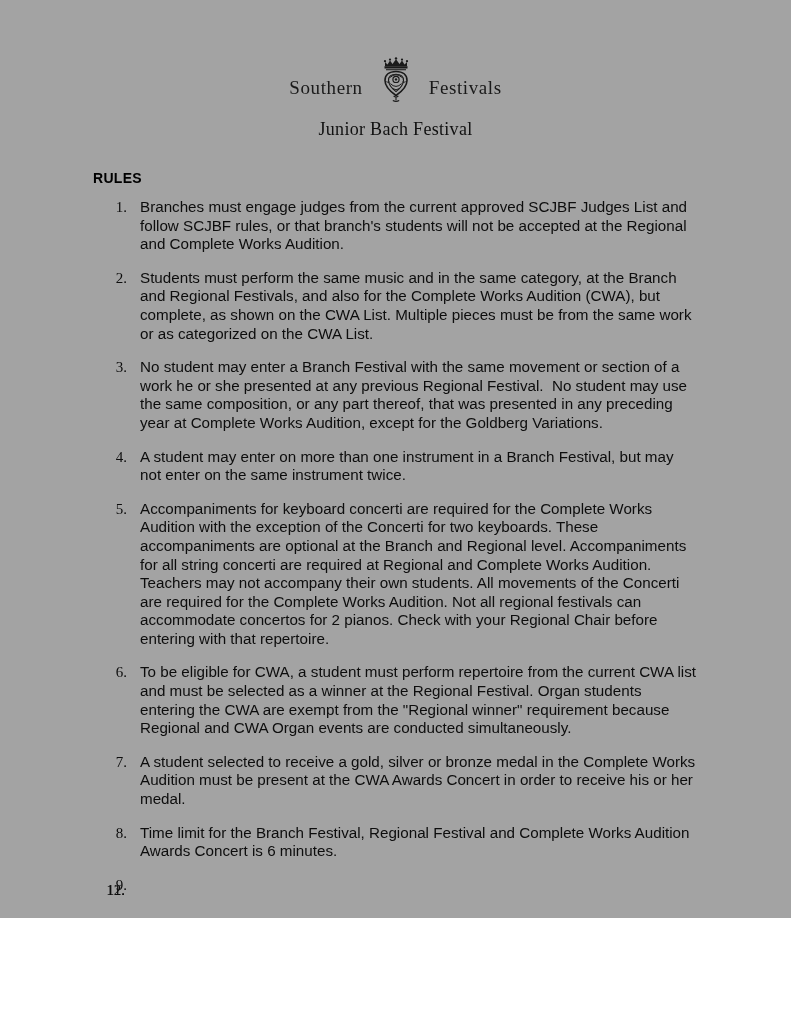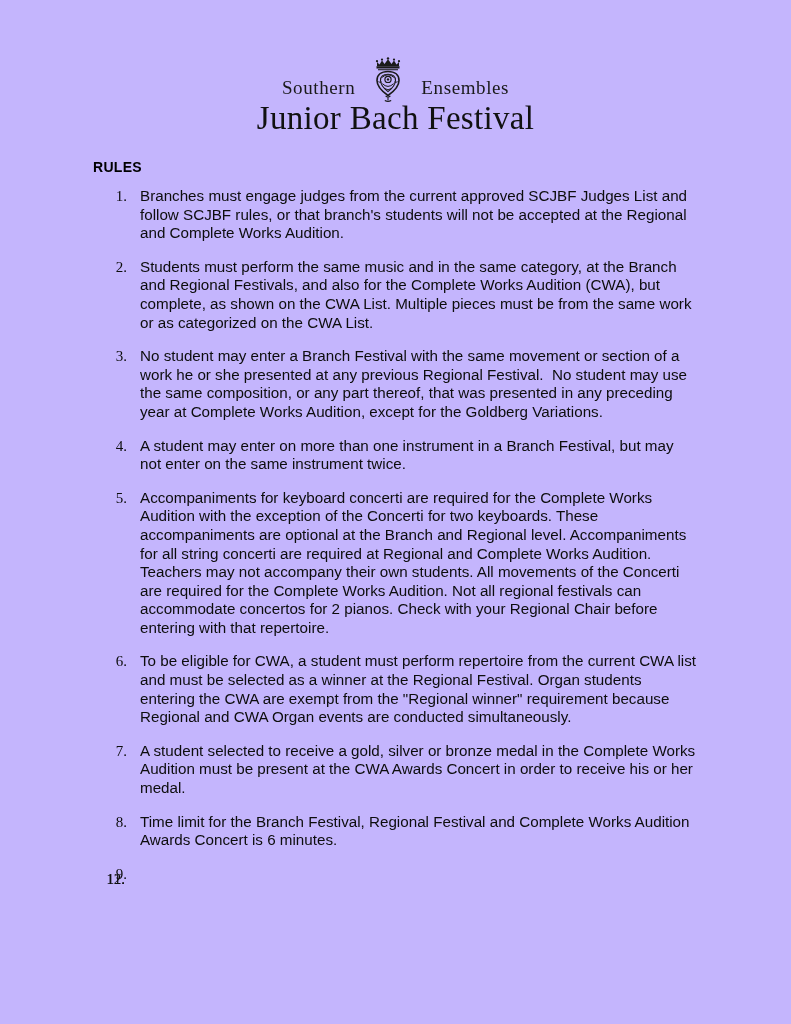--- a/index.html
+++ b/index.html
@@ -11,22 +11,22 @@
     width: 791px;
     height: 1024px;
     position: relative;
     font-family: "Liberation Sans", sans-serif;
     color: #000000;
     overflow: hidden;
   }
 
   .page {
     width: 791px;
-    height: 1024px;
-    background: #c4b5fd;
+    height: 918px;
+    background: #a3a3a3;
     position: relative;
     box-sizing: border-box;
   }
 
   
   .letterhead {
     width: 100%;
     padding-top: 57px;
     text-align: center;
   }
@@ -57,25 +57,25 @@
     height: 46px;
     display: inline-flex;
     align-items: flex-start;
     justify-content: center;
     flex: 0 0 auto;
   }
   .crest svg { display: block; }
 
   .lh-line2 {
     font-family: "Liberation Serif", "DejaVu Serif", serif;
-    font-size: 33px;
+    font-size: 18px;
     line-height: 28px;
     letter-spacing: 0.3px;
     color: #111111;
-    margin-top: 1px;
+    margin-top: 12px;
   }
 
   
   .content {
     padding-left: 93px;
     padding-right: 95px;
     margin-top: 26px;
   }
 
   .rules-heading {
@@ -158,21 +158,21 @@
             <path d="M13.4 26.6 q2.6 2.8 5.6 2.8 q3 0 5.6 -2.8" fill="none" stroke="#1a1a1a" stroke-width="1"></path>
             <path d="M15.6 31.6 q3.4 2.2 6.8 0" fill="none" stroke="#1a1a1a" stroke-width="0.9"></path>
             <path d="M9.4 24.6 q1.8 1.4 3.4 0.4" fill="none" stroke="#1a1a1a" stroke-width="0.9"></path>
             <path d="M28.6 24.6 q-1.8 1.4 -3.4 0.4" fill="none" stroke="#1a1a1a" stroke-width="0.9"></path>
             <path d="M16.6 38.8 q2.4 2.6 4.8 0" fill="none" stroke="#1a1a1a" stroke-width="1.2"></path>
             <path d="M19 40.6 L19 43.2" stroke="#1a1a1a" stroke-width="1.1"></path>
             <path d="M15.8 43.6 q3.2 1.6 6.4 0" fill="none" stroke="#1a1a1a" stroke-width="1.1"></path>
           </g>
         </svg>
       </span>
-      <span class="lh-word-right">Ensembles</span>
+      <span class="lh-word-right">Festivals</span>
     </div>
     <div class="lh-line2">Junior Bach Festival</div>
   </header>
 
   <main class="content">
 
     <div class="rules-heading">RULES</div>
 
     <ol class="rules-list">
 

